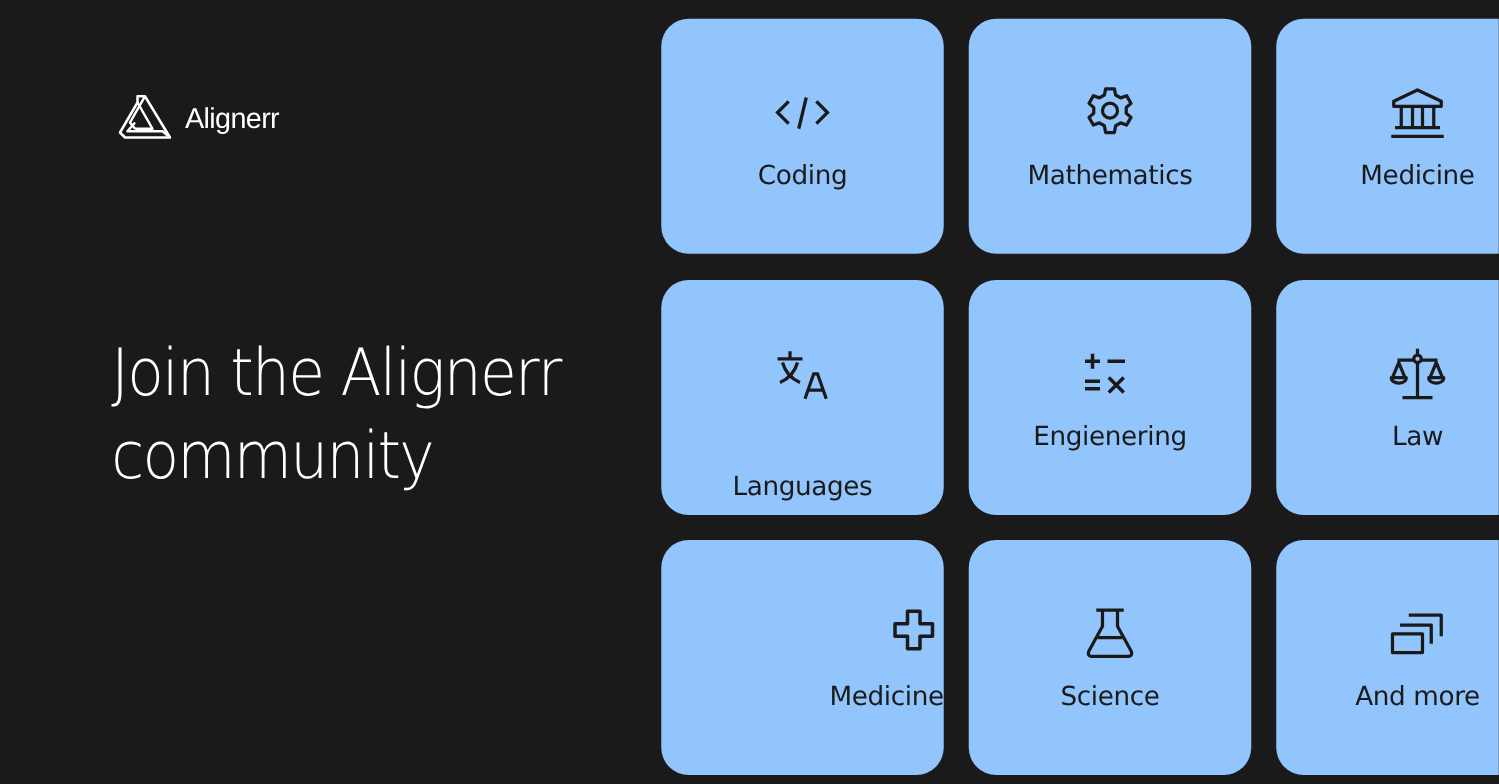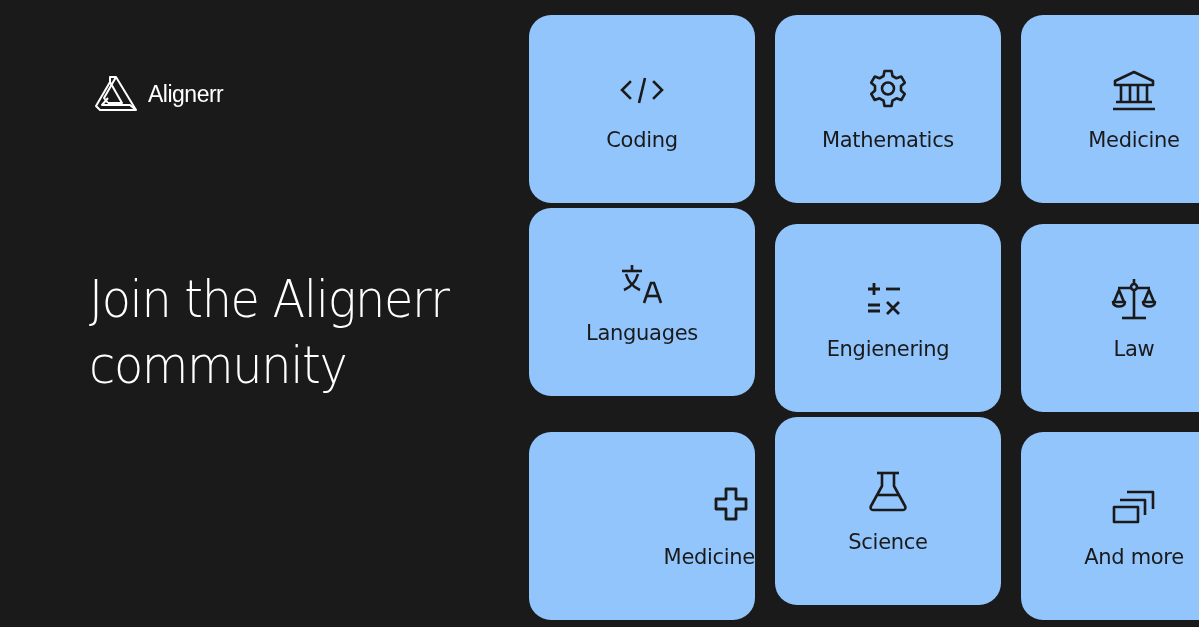--- a/index.html
+++ b/index.html
@@ -101,21 +101,21 @@
       <svg viewBox="0 0 48 44" fill="none" stroke="#1a1a1a" stroke-width="2.6" stroke-linejoin="round">
         <path d="M5 13 L24 4 L43 13 L43 17 L5 17 Z"></path>
         <path d="M11 17 L11 34 M20 17 L20 34 M28 17 L28 34 M37 17 L37 34"></path>
         <path d="M6 34 L42 34"></path>
         <path d="M3 41 L45 41"></path>
       </svg>
     </div>
     <div class="label">Medicine</div>
   </div>
 
-  <div class="card" style="left:529px; top:208px;">
+  <div class="card" style="left:529px; top:224px;gap:40px;">
     <div class="icon">
       <svg viewBox="0 0 48 44" fill="none" stroke="#1a1a1a" stroke-width="2.6" stroke-linecap="butt">
         <path d="M4 10 L24 10"></path>
         <path d="M14 4 L14 10"></path>
         <path d="M8 13 C10 20 15 26 22 29"></path>
         <path d="M20 13 C18 20 13 26 6 29"></path>
         <path d="M26 42 L33 22 L36 22 L43 42"></path>
         <path d="M28.5 35 L40.5 35"></path>
       </svg>
     </div>
@@ -153,21 +153,21 @@
 
   <div class="card" style="left:529px; top:432px;align-items:flex-end;">
     <div class="icon">
       <svg viewBox="0 0 48 44" fill="none" stroke="#1a1a1a" stroke-width="2.8" stroke-linejoin="round">
         <path d="M19 4 L29 4 L29 14 L39 14 L39 24 L29 24 L29 34 L19 34 L19 24 L9 24 L9 14 L19 14 Z"></path>
       </svg>
     </div>
     <div class="label">Medicine</div>
   </div>
 
-  <div class="card" style="left:775px; top:417px;">
+  <div class="card" style="left:775px; top:432px;">
     <div class="icon">
       <svg viewBox="0 0 48 44" fill="none" stroke="#1a1a1a" stroke-width="2.6" stroke-linejoin="round">
         <path d="M13 3 L35 3"></path>
         <path d="M18 3 L18 16 L7 36 C6 38 7 40 9 40 L39 40 C41 40 42 38 41 36 L30 16 L30 3"></path>
         <path d="M14 25 L34 25"></path>
       </svg>
     </div>
     <div class="label">Science</div>
   </div>
 

